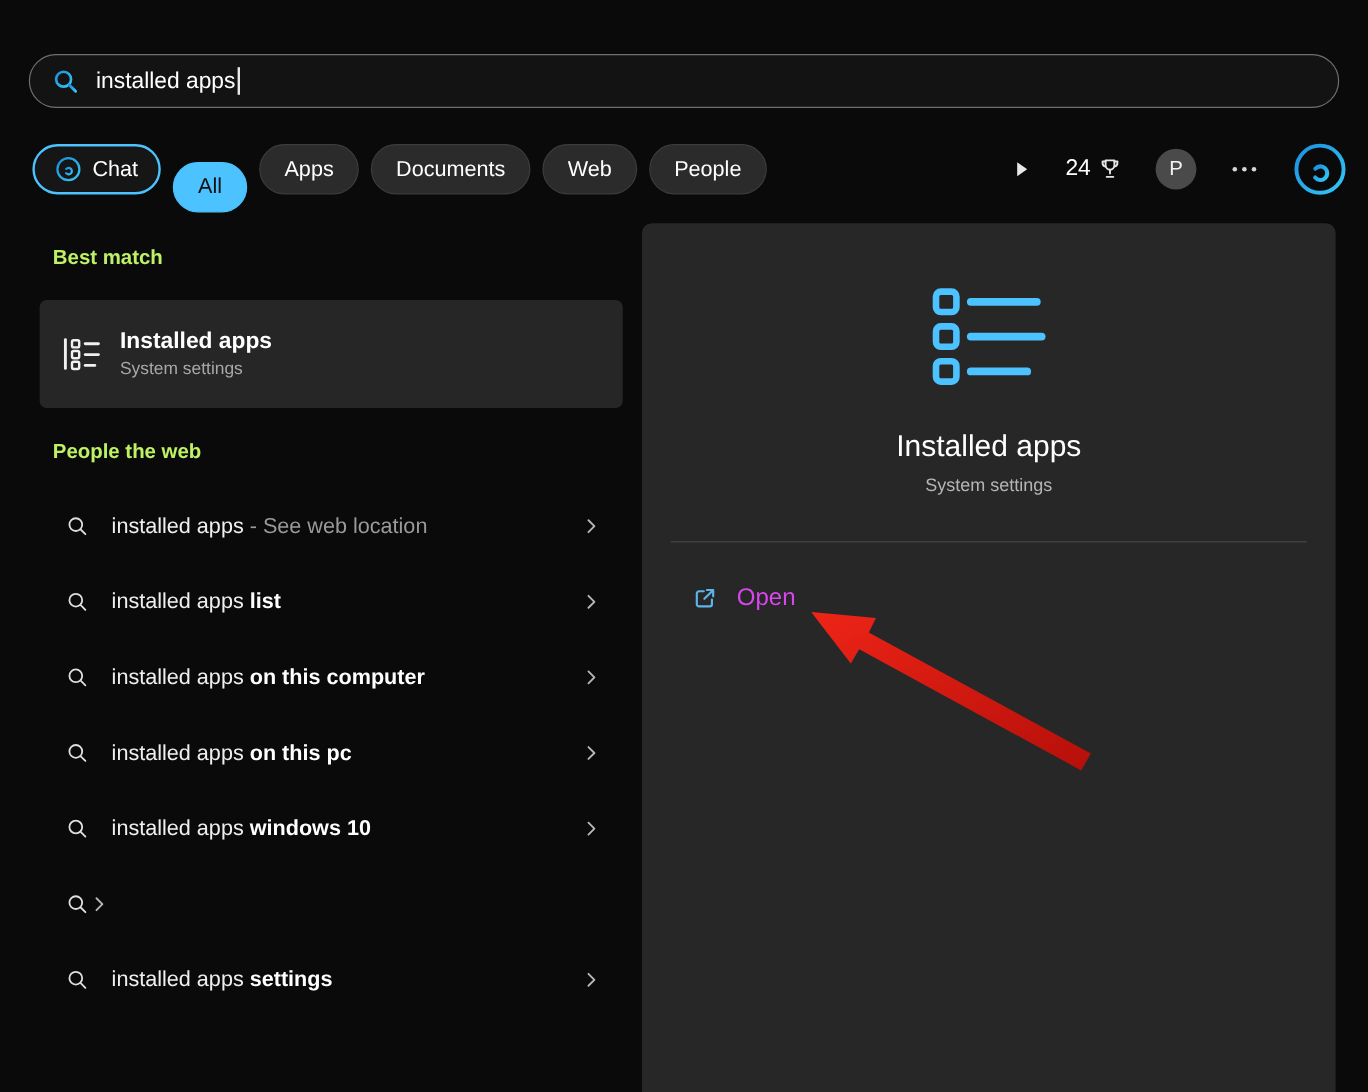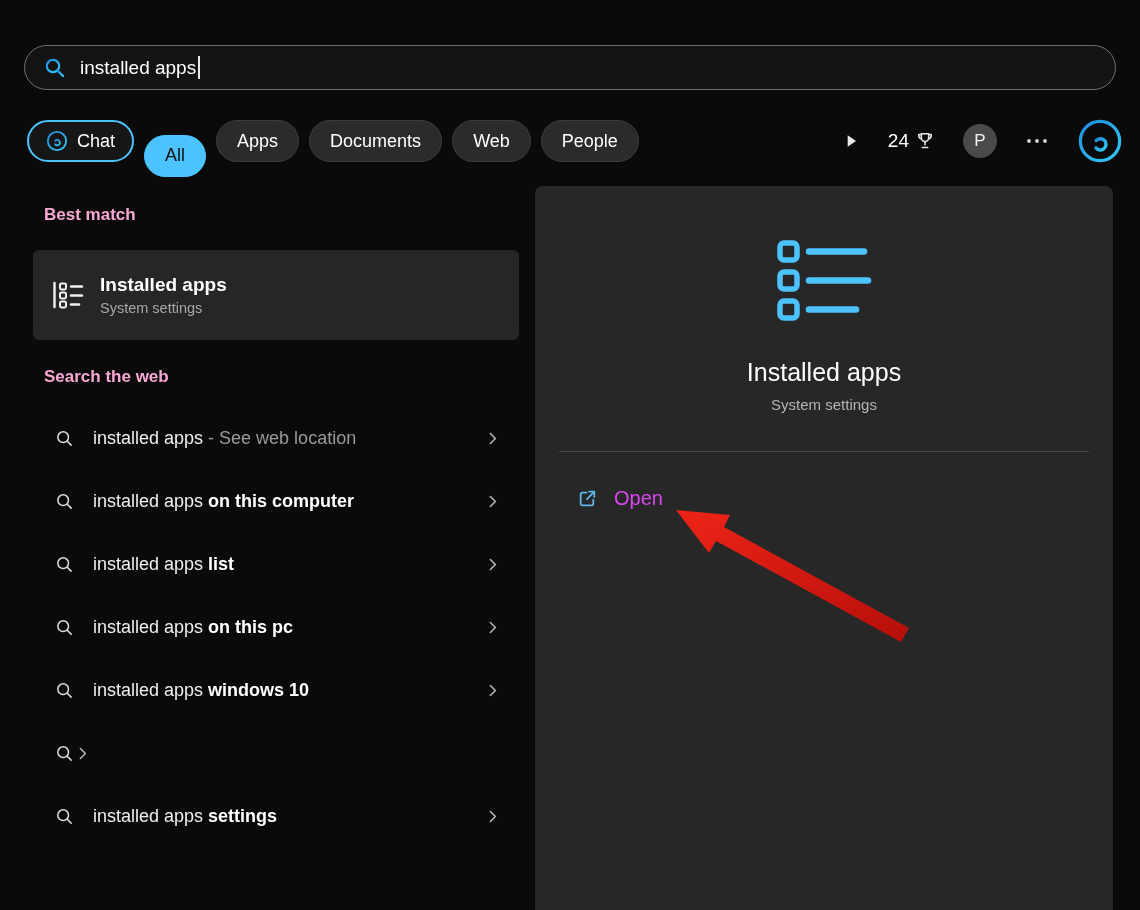--- a/index.html
+++ b/index.html
@@ -45,21 +45,21 @@
   .rewards { display:flex; align-items:center; gap:5px; font-size:19px; color:#ffffff; cursor:pointer; }
   .avatar {
     width:34px; height:34px; border-radius:50%; background:#4a4a4a;
     display:flex; align-items:center; justify-content:center;
     font-size:17px; color:#f2f2f2; cursor:pointer;
   }
   .more-dots { width:26px; height:26px; cursor:pointer; }
   .bing-big { width:46px; height:46px; cursor:pointer; }
 
   
-  .heading { position:absolute; left:44px; font-size:17px; font-weight:700; color:#f9a8d4; }
+  .heading { position:absolute; left:44px; font-size:17px; font-weight:700; color:#bef264; }
   .heading.best { top:205px; }
   .heading.web  { top:367px; }
 
   .best-card {
     position:absolute; left:33px; top:250px; width:486px; height:90px;
     background:#262626; border-radius:6px;
     display:flex; align-items:center; padding-left:17px; gap:14px; cursor:pointer;
   }
   .best-card .txt { display:flex; flex-direction:column; gap:4px; }
   .best-title { font-size:19px; font-weight:600; color:#ffffff; }
@@ -195,52 +195,52 @@
     <path d="M21 9.5h11" stroke-width="2.4"></path>
     <path d="M21 18.5h11" stroke-width="2.4"></path>
     <path d="M21 27.5h8" stroke-width="2.4"></path>
   </svg>
   <div class="txt">
     <span class="best-title">Installed apps</span>
     <span class="best-sub">System settings</span>
   </div>
 </div>
 
-<div class="heading web">Search the web</div>
+<div class="heading web">People the web</div>
 
 <div class="suggestions">
 
   <div class="srow">
     <svg class="mag" viewBox="0 0 20 20">
       <circle cx="8.6" cy="8.6" r="5.6" fill="none" stroke="#dedede" stroke-width="1.6"></circle>
       <line x1="12.9" y1="12.9" x2="17" y2="17" stroke="#dedede" stroke-width="1.6" stroke-linecap="round"></line>
     </svg>
     <span class="stext"><span>installed apps</span><span class="sfx muted"> - See web location</span></span>
     <svg class="chev" viewBox="0 0 24 24">
       <path d="M9 5l7 7-7 7" fill="none" stroke="#b8b8b8" stroke-width="2.2" stroke-linecap="round" stroke-linejoin="round"></path>
     </svg>
   </div>
 
   <div class="srow">
     <svg class="mag" viewBox="0 0 20 20">
       <circle cx="8.6" cy="8.6" r="5.6" fill="none" stroke="#dedede" stroke-width="1.6"></circle>
       <line x1="12.9" y1="12.9" x2="17" y2="17" stroke="#dedede" stroke-width="1.6" stroke-linecap="round"></line>
     </svg>
+    <span class="stext"><span>installed apps </span><span class="sfx bold">list</span></span>
+    <svg class="chev" viewBox="0 0 24 24">
+      <path d="M9 5l7 7-7 7" fill="none" stroke="#b8b8b8" stroke-width="2.2" stroke-linecap="round" stroke-linejoin="round"></path>
+    </svg>
+  </div>
+
+  <div class="srow">
+    <svg class="mag" viewBox="0 0 20 20">
+      <circle cx="8.6" cy="8.6" r="5.6" fill="none" stroke="#dedede" stroke-width="1.6"></circle>
+      <line x1="12.9" y1="12.9" x2="17" y2="17" stroke="#dedede" stroke-width="1.6" stroke-linecap="round"></line>
+    </svg>
     <span class="stext"><span>installed apps </span><span class="sfx bold">on this computer</span></span>
-    <svg class="chev" viewBox="0 0 24 24">
-      <path d="M9 5l7 7-7 7" fill="none" stroke="#b8b8b8" stroke-width="2.2" stroke-linecap="round" stroke-linejoin="round"></path>
-    </svg>
-  </div>
-
-  <div class="srow">
-    <svg class="mag" viewBox="0 0 20 20">
-      <circle cx="8.6" cy="8.6" r="5.6" fill="none" stroke="#dedede" stroke-width="1.6"></circle>
-      <line x1="12.9" y1="12.9" x2="17" y2="17" stroke="#dedede" stroke-width="1.6" stroke-linecap="round"></line>
-    </svg>
-    <span class="stext"><span>installed apps </span><span class="sfx bold">list</span></span>
     <svg class="chev" viewBox="0 0 24 24">
       <path d="M9 5l7 7-7 7" fill="none" stroke="#b8b8b8" stroke-width="2.2" stroke-linecap="round" stroke-linejoin="round"></path>
     </svg>
   </div>
 
   <div class="srow">
     <svg class="mag" viewBox="0 0 20 20">
       <circle cx="8.6" cy="8.6" r="5.6" fill="none" stroke="#dedede" stroke-width="1.6"></circle>
       <line x1="12.9" y1="12.9" x2="17" y2="17" stroke="#dedede" stroke-width="1.6" stroke-linecap="round"></line>
     </svg>

